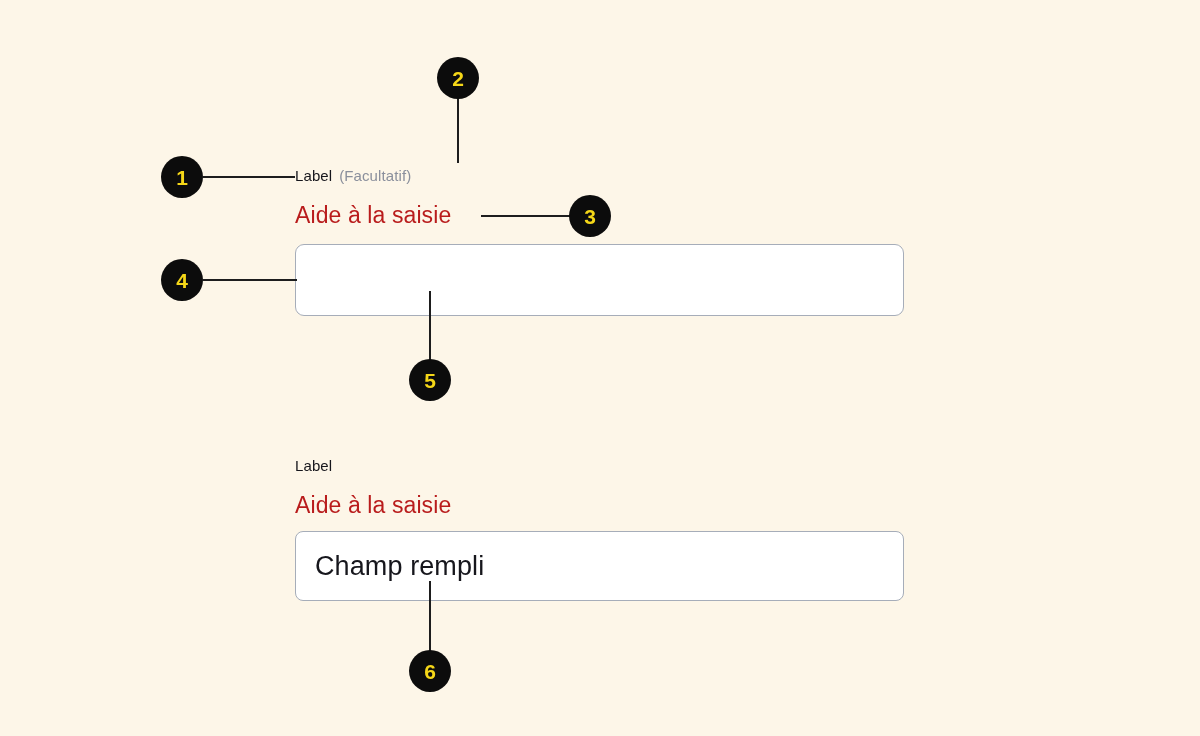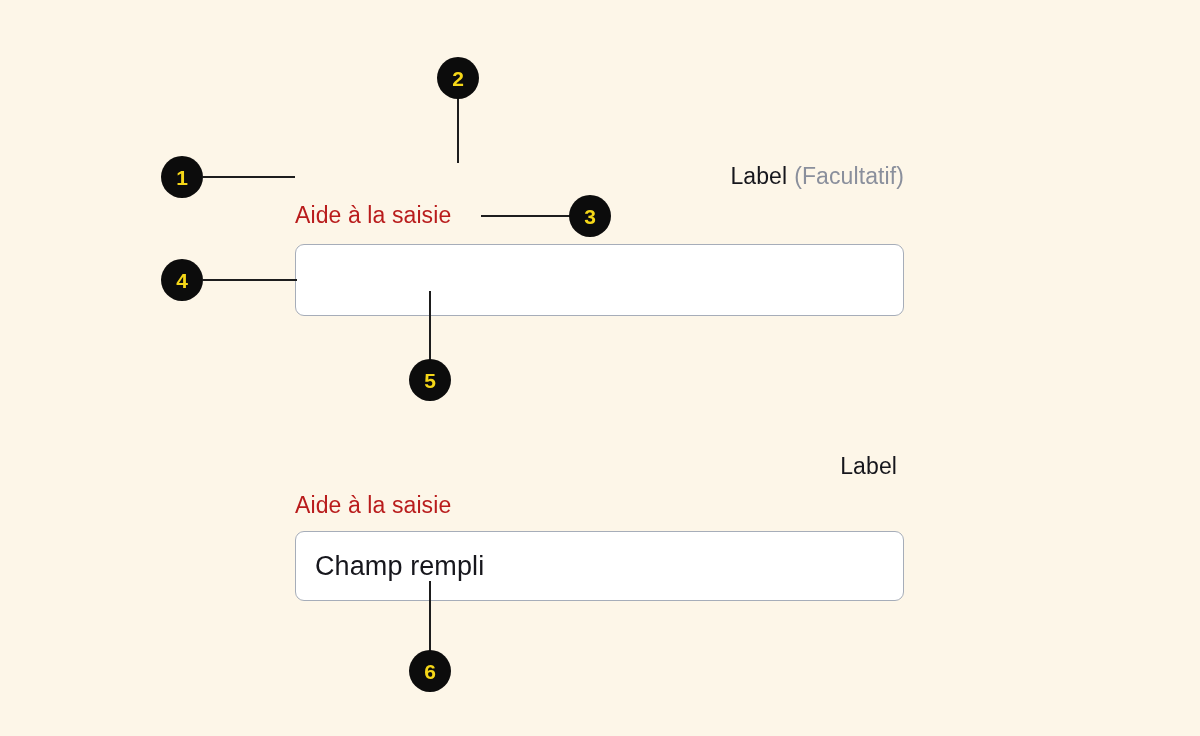--- a/index.html
+++ b/index.html
@@ -22,25 +22,24 @@
 
   
   .field-group {
     position: absolute;
   }
   #field-group-empty { left: 295px; top: 160px; }
   #field-group-filled { left: 295px; top: 450px; }
 
   .label-row {
     display: block;
-    font-size: 23px;
+    font-size: 15px;
     line-height: 32px;
     white-space: nowrap;
     letter-spacing: 0.1px;
-    text-align: right;
   }
   .label-text {
     color: #16161c;
   }
   .label-optional {
     color: #8a8f9c;
     margin-left: 7px;
   }
   .helper-text {
     display: block;
@@ -67,20 +66,21 @@
     padding: 0 19px;
     outline: none;
     letter-spacing: 0.1px;
   }
   .text-input::placeholder {
     color: #a6adb9;
   }
   #text-input-filled {
     margin-top: 10px;
     height: 70px;
+    border-radius: 8px;
   }
 
   
   .badge {
     position: absolute;
     width: 42px;
     height: 42px;
     border-radius: 50%;
     background: #0c0c0c;
     color: #f5d718;

